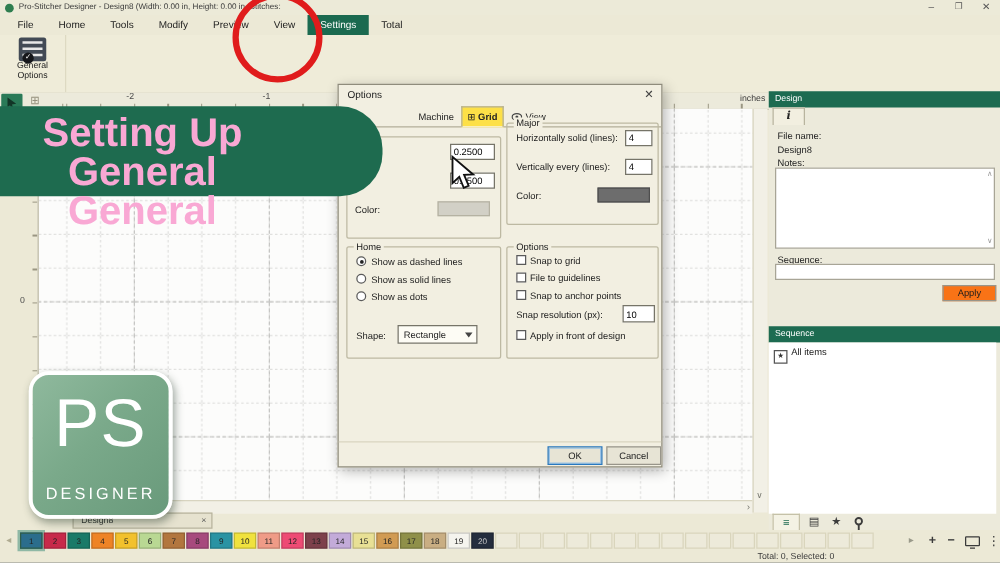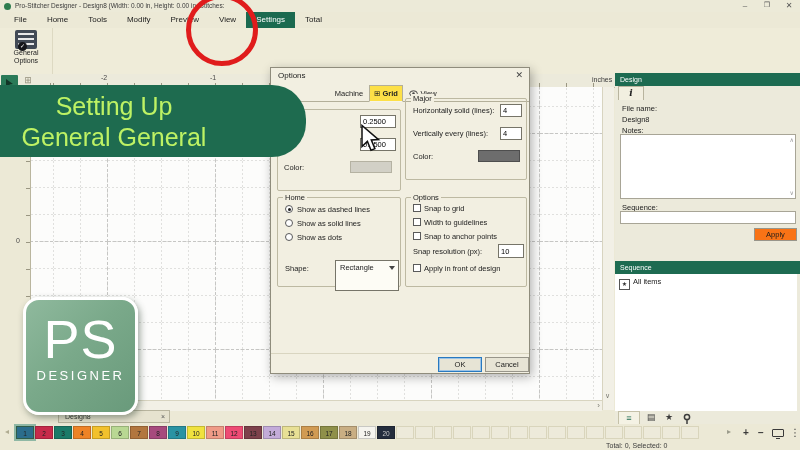--- a/index.html
+++ b/index.html
@@ -93,26 +93,26 @@
   .cbox{position:absolute;width:8px;height:8px;border:1px solid #5a5a5a;background:#fff;box-sizing:border-box;}
   .dropdown{position:absolute;border:1px solid #767468;background:#fdfcf5;box-sizing:border-box;}
   .dropdown .val{position:absolute;left:4px;top:2px;font-size:7.5px;}
   .dropdown .caret{position:absolute;right:3px;top:5px;width:0;height:0;border-left:3px solid transparent;border-right:3px solid transparent;border-top:4px solid #444;}
   .dfootline{position:absolute;left:0;top:285px;width:258px;border-top:1px solid #d9d5c0;}
   .dbtn{position:absolute;top:289px;width:44px;height:15px;background:#e7e4d5;font-size:7.5px;text-align:center;line-height:14px;box-sizing:border-box;}
   .dbtn.ok{left:167px;border:1px solid #2879c0;box-shadow:inset 0 0 0 1px #9cc3e5;}
   .dbtn.cancel{left:214px;border:1px solid #98958a;}
   
   .banner{left:0;top:85px;width:306px;height:72px;background:#1e6b4f;border-radius:0 34px 34px 0;z-index:6;}
-  .bannertext{position:absolute;left:0;top:6px;width:228px;text-align:center;color:#bef264;font-size:25px;line-height:31px;font-weight:normal;}
+  .bannertext{position:absolute;left:0;top:6px;width:228px;text-align:center;color:#f9a8d4;font-size:32px;line-height:31px;font-weight:bold;}
   .pslogo{left:23px;top:297px;width:115px;height:118px;border-radius:16px;border:3px solid #fff;box-sizing:border-box;
           background:linear-gradient(135deg,#8fb99d 0%,#7aa98a 45%,#699a7b 100%);box-shadow:2px 3px 7px rgba(40,60,45,0.45);
           z-index:7;text-align:center;color:#fff;}
   .pslogo .ps{font-size:54px;line-height:58px;margin-top:10px;letter-spacing:1px;font-weight:400;}
-  .pslogo .dsg{font-size:13px;letter-spacing:2.5px;margin-top:0;font-weight:400;}
+  .pslogo .dsg{font-size:13px;letter-spacing:2.5px;margin-top:19px;font-weight:400;}
   .redcircle{left:186px;top:-6px;width:62px;height:62px;border:5px solid #e01c1c;border-radius:50%;z-index:10;}
   .cursor{left:360px;top:124px;z-index:11;}
 </style>
 </head>
 <body>
 
 <div id="app">
 
   <div class="abs titlebar">
     <span class="abs appdot"></span>
@@ -305,32 +305,32 @@
 
     <div class="grp" style="left:6px;top:129px;width:122px;height:88px">
       <span class="grplabel">Home</span>
       <span class="radio on" style="left:7px;top:7px"></span>
       <span class="dlabel" style="left:19px;top:7px">Show as dashed lines</span>
       <span class="radio" style="left:7px;top:21px"></span>
       <span class="dlabel" style="left:19px;top:21px">Show as solid lines</span>
       <span class="radio" style="left:7px;top:35px"></span>
       <span class="dlabel" style="left:19px;top:35px">Show as dots</span>
       <span class="dlabel" style="left:7px;top:66px">Shape:</span>
-      <div class="dropdown" style="left:57px;top:62px;width:64px;height:31px">
+      <div class="dropdown" style="left:40px;top:62px;width:64px;height:15px">
         <span class="val">Rectangle</span>
         <span class="caret"></span>
       </div>
     </div>
 
     <div class="grp" style="left:134px;top:129px;width:120px;height:88px">
       <span class="grplabel">Options</span>
       <span class="cbox" style="left:7px;top:6px"></span>
       <span class="dlabel" style="left:18px;top:6px">Snap to grid</span>
       <span class="cbox" style="left:7px;top:20px"></span>
-      <span class="dlabel" style="left:18px;top:20px">Width to guidelines</span>
+      <span class="dlabel" style="left:18px;top:20px">File to guidelines</span>
       <span class="cbox" style="left:7px;top:34px"></span>
       <span class="dlabel" style="left:18px;top:34px">Snap to anchor points</span>
       <span class="dlabel" style="left:7px;top:49px">Snap resolution (px):</span>
       <input class="tin" style="left: 92px; top: 46px; width: 26px; height: 14px;" readonly="" value="10">
       <span class="cbox" style="left:7px;top:66px"></span>
       <span class="dlabel" style="left:18px;top:66px">Apply in front of design</span>
     </div>
 
     <div class="dfootline"></div>
     <div class="dbtn ok">OK</div>

